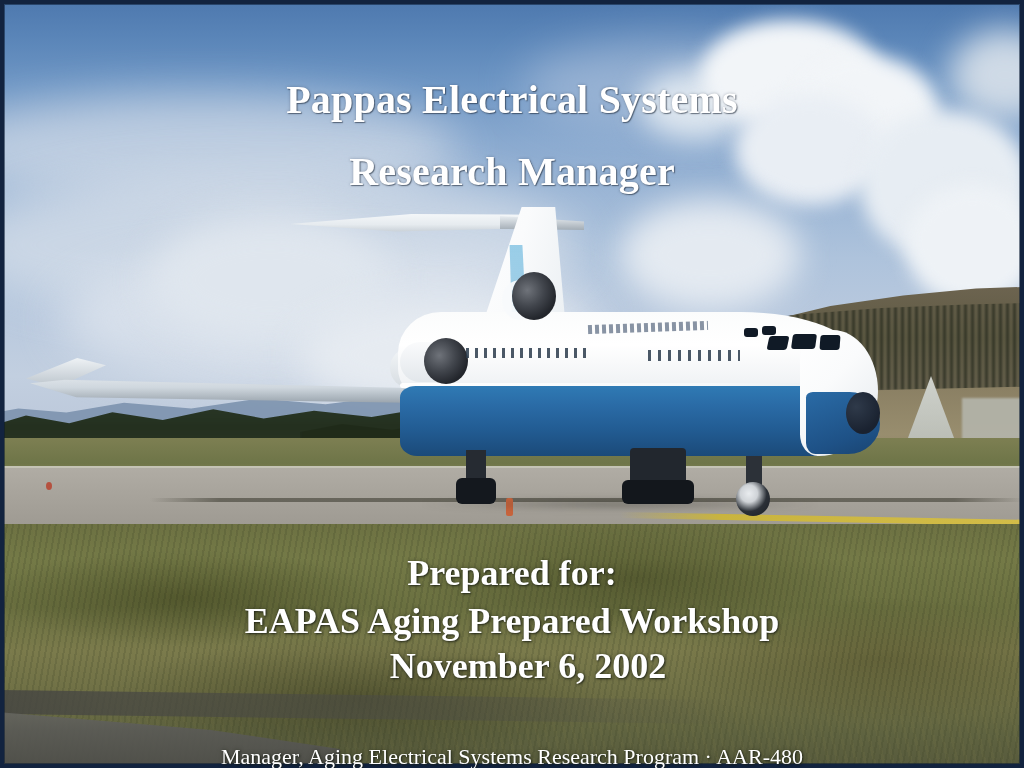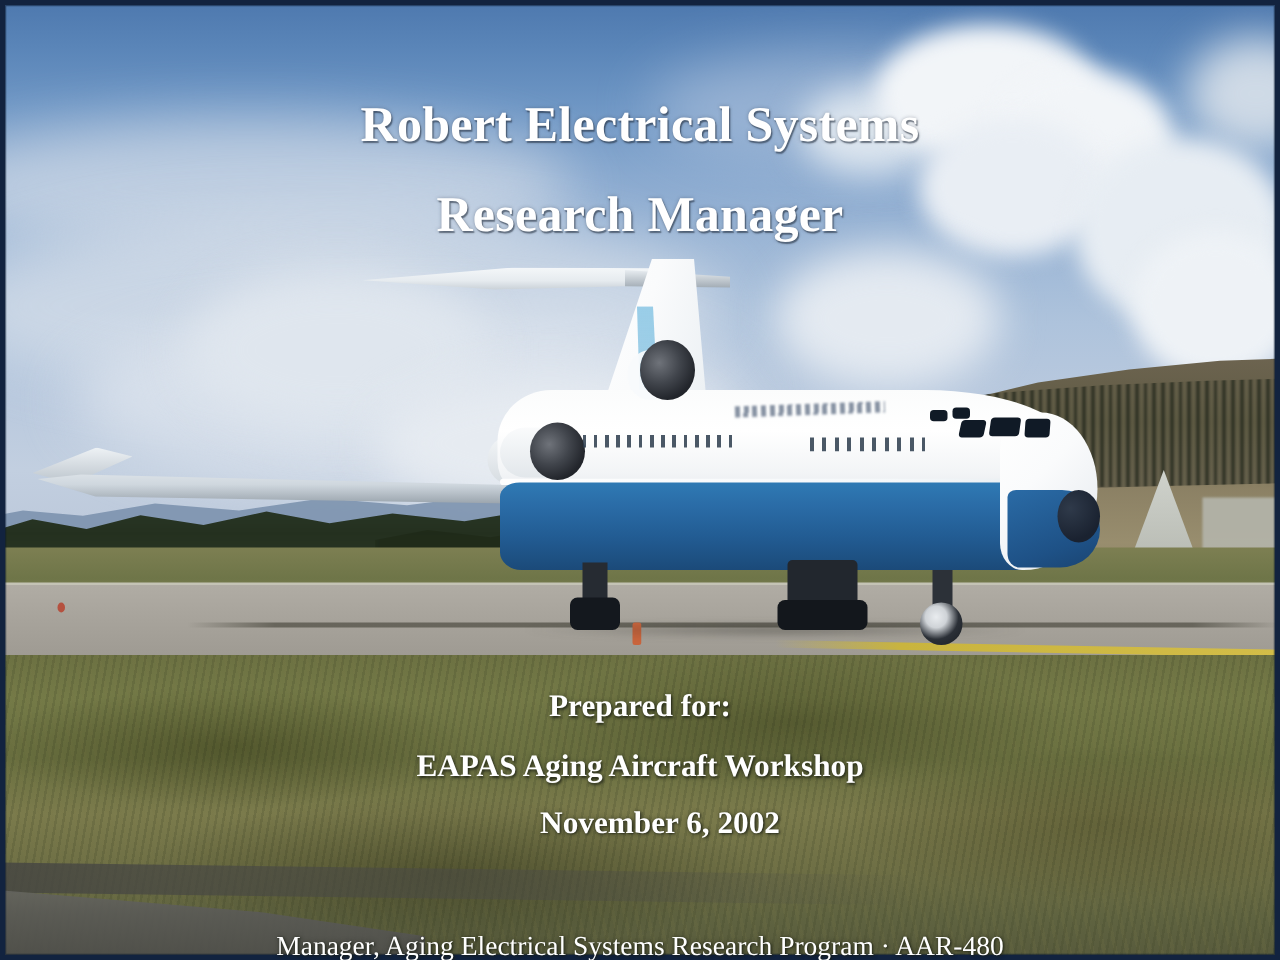--- a/index.html
+++ b/index.html
@@ -383,21 +383,21 @@
   }
   .title-line {
     font-size: 40px;
     font-weight: bold;
     letter-spacing: .2px;
   }
   #title1 { top: 76px; }
   #title2 { top: 148px; }
 
   .sub-line {
-    font-size: 25px;
+    font-size: 36px;
     font-weight: bold;
     text-shadow:
        1px 1px 2px rgba(25,30,20,.75),
        0 0 4px rgba(25,30,20,.45);
   }
   #prep   { top: 552px; }
   #event  { top: 600px; }
   #date   { top: 645px; margin-left: 16px; }
 
   .byline {
@@ -495,25 +495,25 @@
       <div class="gear-main1"></div>
       <div class="wheel-m1"></div>
       <div class="gear-main2"></div>
       <div class="wheel-m2"></div>
       <div class="gear-nose"></div>
       <div class="wheel-nose"></div>
     </div>
   </div>
 
   <div class="text-layer">
-    <div class="txt title-line" id="title1">Robert Electrical Systems</div>
+    <div class="txt title-line" id="title1">Pappas Electrical Systems</div>
     <div class="txt title-line" id="title2">Research Manager</div>
 
     <div class="txt sub-line" id="prep">Prepared for:</div>
-    <div class="txt sub-line" id="event">EAPAS Aging Aircraft Workshop</div>
+    <div class="txt sub-line" id="event">EAPAS Aging Prepared Workshop</div>
     <div class="txt sub-line" id="date">November 6, 2002</div>
 
     <div class="txt byline" id="role">Manager, Aging Electrical Systems Research Program · AAR-480</div>
   </div>
 
   <div class="frame"></div>
   <div class="frame-inner"></div>
 </div>
 
 </body></html>

